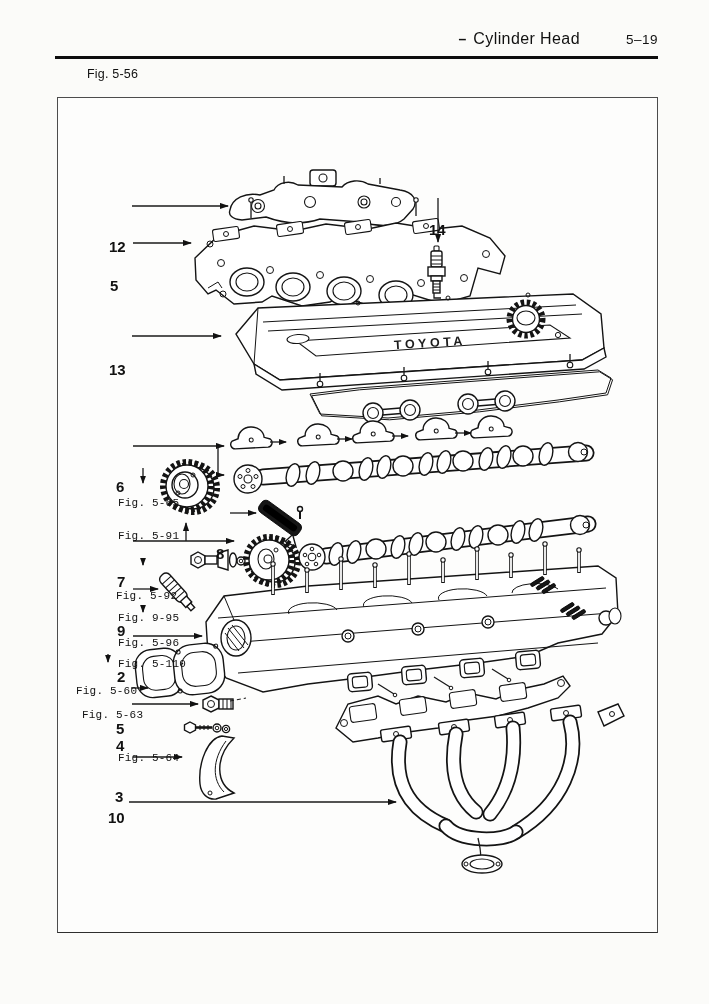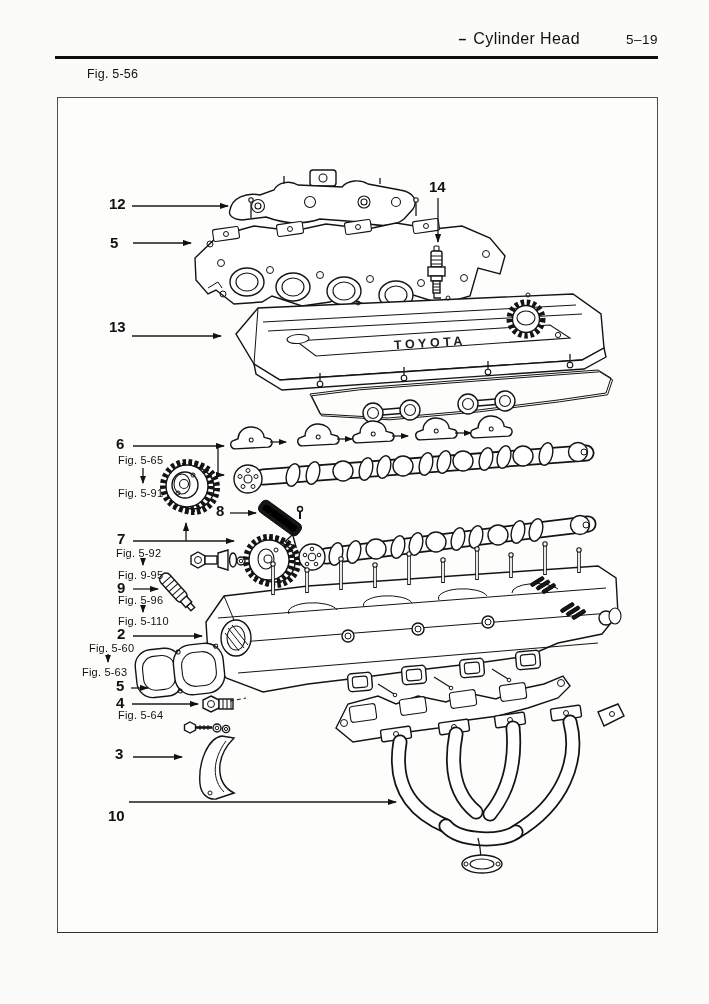--- a/index.html
+++ b/index.html
@@ -11,23 +11,23 @@
   .ht1{font-weight:bold;font-size:15px;letter-spacing:.6px;white-space:pre;}
   .hdash{font-weight:bold;font-size:14px;margin:0 7px;}
   .ht2{font-size:16px;letter-spacing:.4px;white-space:pre;}
   .pn{font-size:13.5px;margin-left:46px;letter-spacing:.5px;}
   .rule{position:absolute;left:55px;top:56px;width:603px;height:3px;background:#0d0d0d;}
   .figlabel{position:absolute;left:55px;top:67px;font-weight:normal;font-size:12.5px;letter-spacing:.2px;margin-left:32px;}
   
   .figbox{position:absolute;left:57px;top:97px;width:599px;height:834px;background:#fdfdfc;
           border:1px solid #4c4c4c;border-bottom-color:#2e2e2e;}
   .figbox svg{position:absolute;left:0;top:0;}
-  .lbl{position:absolute;white-space:nowrap;}
+  .lbl{position:absolute;white-space:nowrap;margin-top:43px;}
   .num{font-weight:bold;font-size:15px;line-height:14px;}
-  .ref{font-size:11px;line-height:12px;letter-spacing:.2px;}
+  .ref{font-size:11px;line-height:12px;letter-spacing:.2px;font-family:Liberation Mono, monospace;}
   
   .ln{stroke:#1a1a1a;stroke-width:1.3;fill:none;}
   .lnD{stroke:#1a1a1a;stroke-width:1.1;fill:none;stroke-dasharray:4 3;}
   .pt{fill:#fff;stroke:#141414;stroke-width:1.4;}
   .ptT{fill:#fff;stroke:#141414;stroke-width:1.1;}
   .thin{fill:none;stroke:#141414;stroke-width:1;}
   .teeth{fill:none;stroke:#141414;stroke-width:6;stroke-dasharray:3.4 2.6;}
   .tube-b{fill:none;stroke:#141414;stroke-width:15;stroke-linecap:round;}
   .tube-w{fill:none;stroke:#fff;stroke-width:11.5;stroke-linecap:round;}
   .cam-b{fill:none;stroke:#141414;stroke-width:17;stroke-linecap:round;}
@@ -506,25 +506,25 @@
     <div class="lbl num" style="left:371px;top:82px">14</div>
     <div class="lbl num" style="left:51px;top:222px">13</div>
     <div class="lbl num" style="left:58px;top:339px">6</div>
     <div class="lbl num" style="left:158px;top:406px">8</div>
     <div class="lbl num" style="left:59px;top:434px">7</div>
     <div class="lbl num" style="left:59px;top:483px">9</div>
     <div class="lbl num" style="left:59px;top:529px">2</div>
     <div class="lbl num" style="left:58px;top:581px">5</div>
     <div class="lbl num" style="left:58px;top:598px">4</div>
     <div class="lbl num" style="left:57px;top:649px">3</div>
-    <div class="lbl num" style="left:50px;top:711px">10</div>
+    <div class="lbl num" style="left:50px;top:670px">10</div>
 
     <div class="lbl ref" style="left:60px;top:356px">Fig. 5-65</div>
     <div class="lbl ref" style="left:60px;top:389px">Fig. 5-91</div>
     <div class="lbl ref" style="left:58px;top:449px">Fig. 5-92</div>
     <div class="lbl ref" style="left:60px;top:471px">Fig. 9-95</div>
     <div class="lbl ref" style="left:60px;top:496px">Fig. 5-96</div>
     <div class="lbl ref" style="left:60px;top:517px">Fig. 5-110</div>
-    <div class="lbl ref" style="left:31px;top:544px">Fig. 5-60</div>
+    <div class="lbl ref" style="left:18px;top:544px">Fig. 5-60</div>
     <div class="lbl ref" style="left:24px;top:568px">Fig. 5-63</div>
     <div class="lbl ref" style="left:60px;top:611px">Fig. 5-64</div>
   </div>
 </div>
 
 </body></html>

